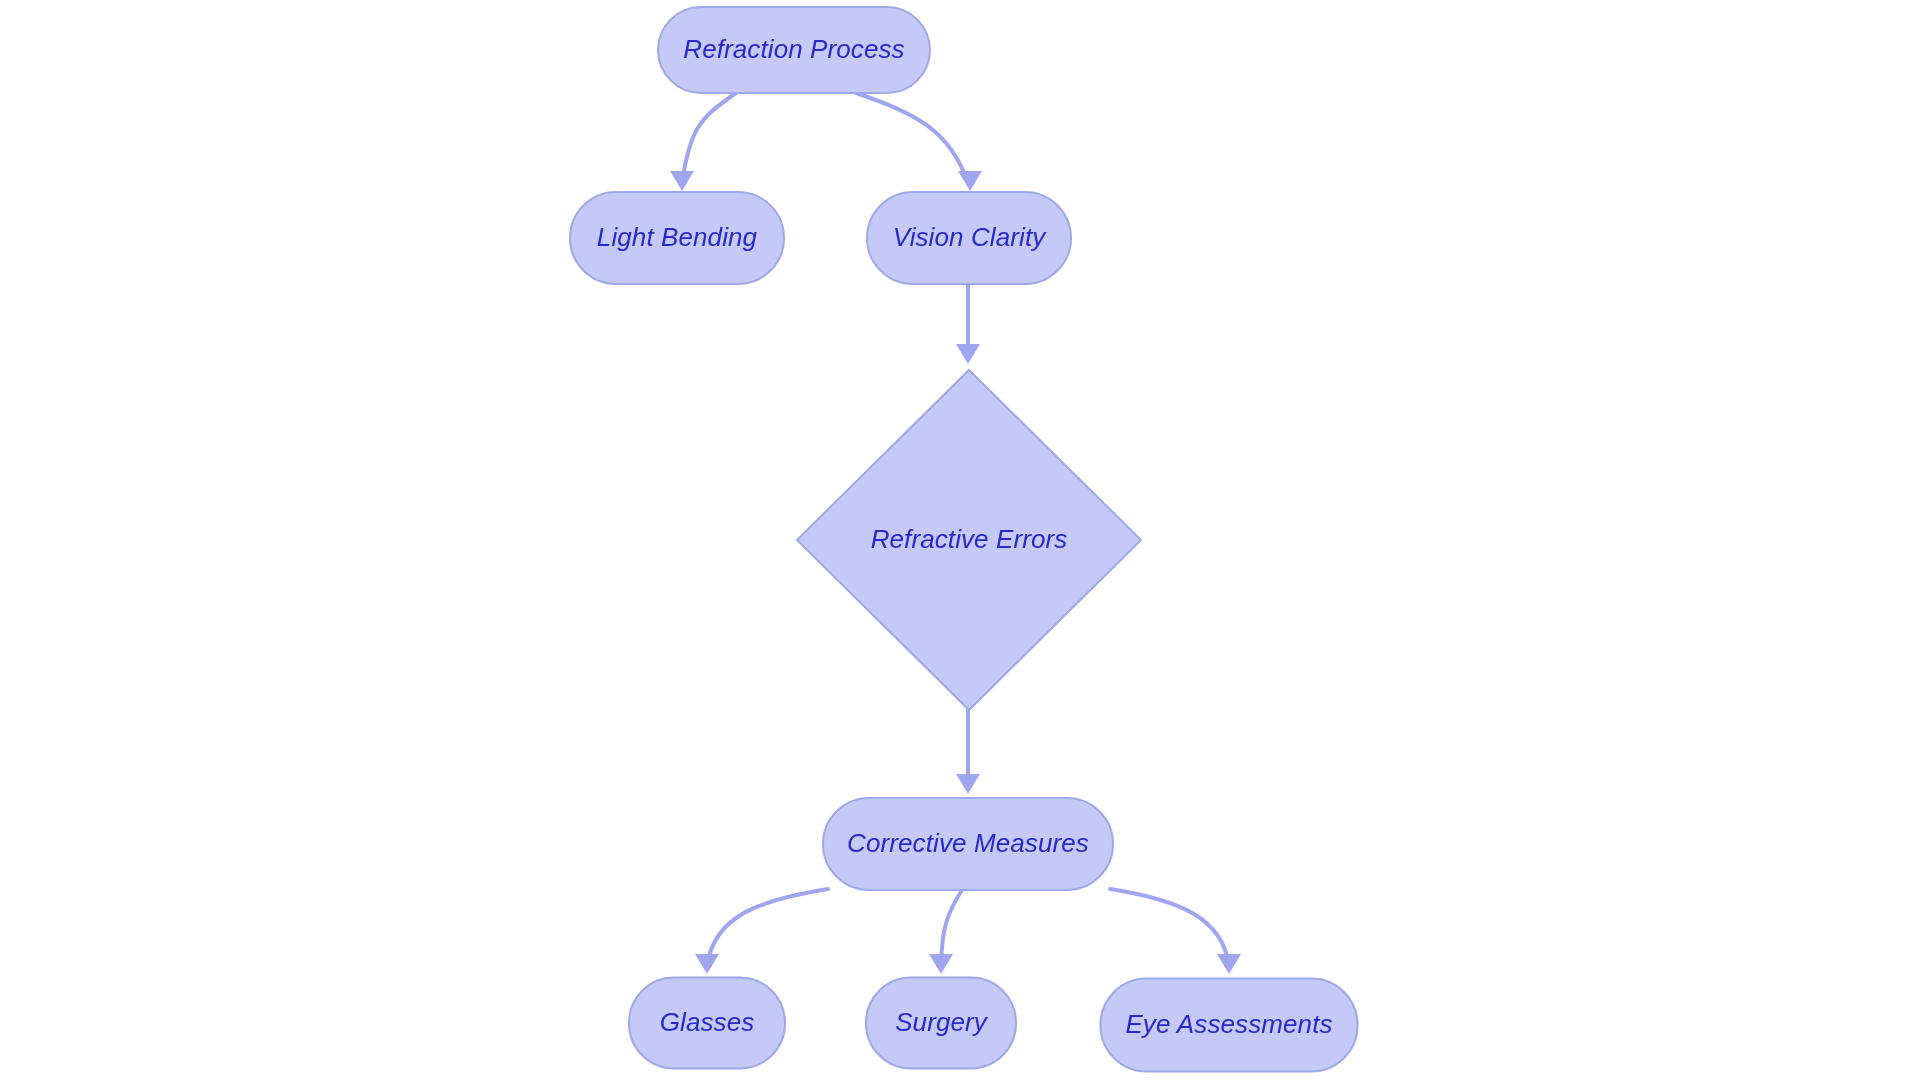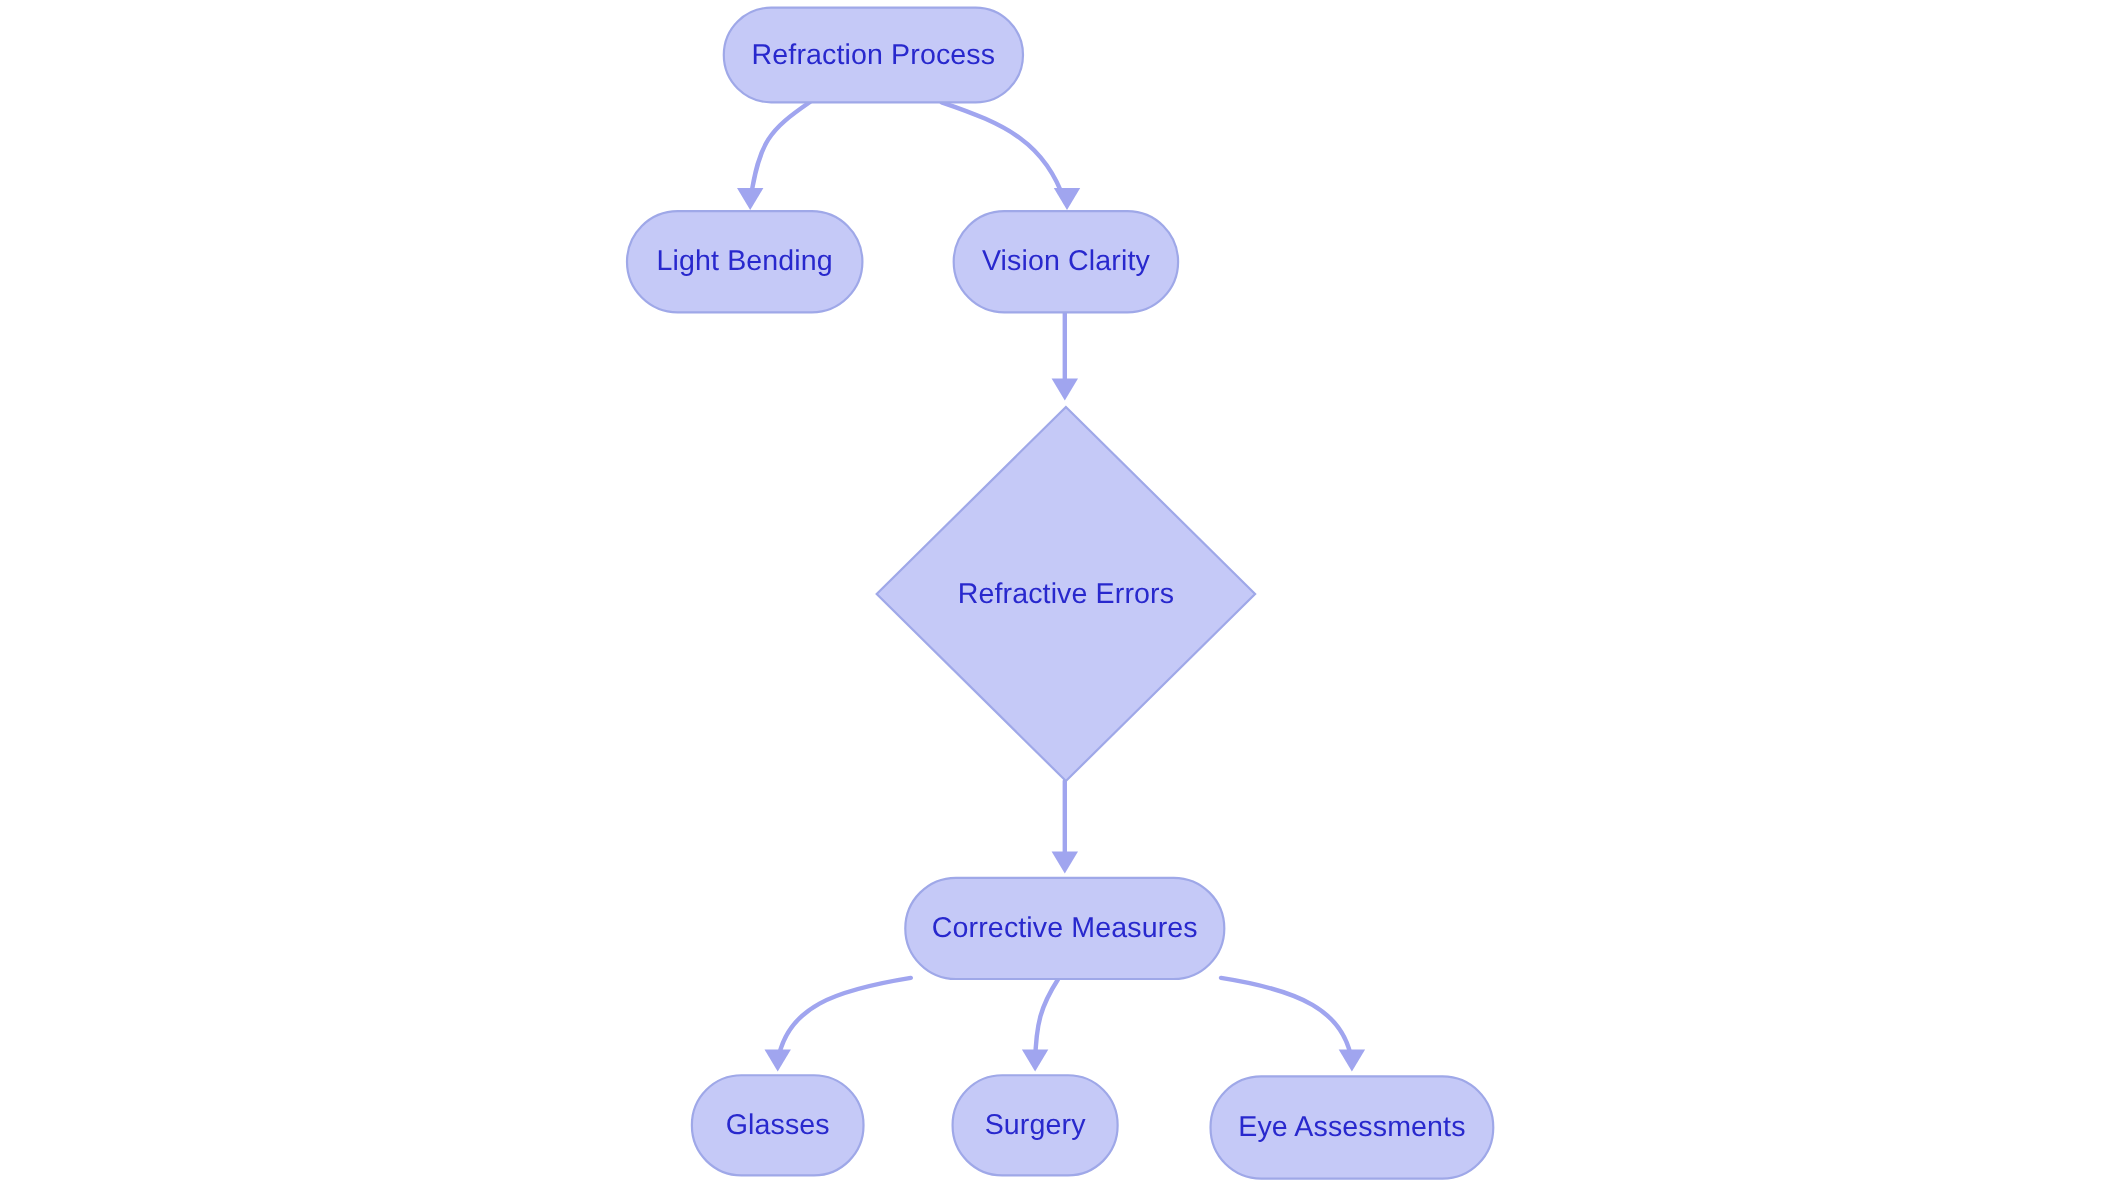--- a/index.html
+++ b/index.html
@@ -10,20 +10,21 @@
   }
   body {
     font-family: "Liberation Sans", sans-serif;
   }
   #canvas-wrap {
     position: relative;
     width: 1920px;
     height: 1083px;
     background: #ffffff;
     overflow: hidden;
+    font-style: italic;
   }
   #flow-svg {
     position: absolute;
     left: 0;
     top: 0;
     width: 1920px;
     height: 1083px;
     display: block;
   }
   .node-shape {

